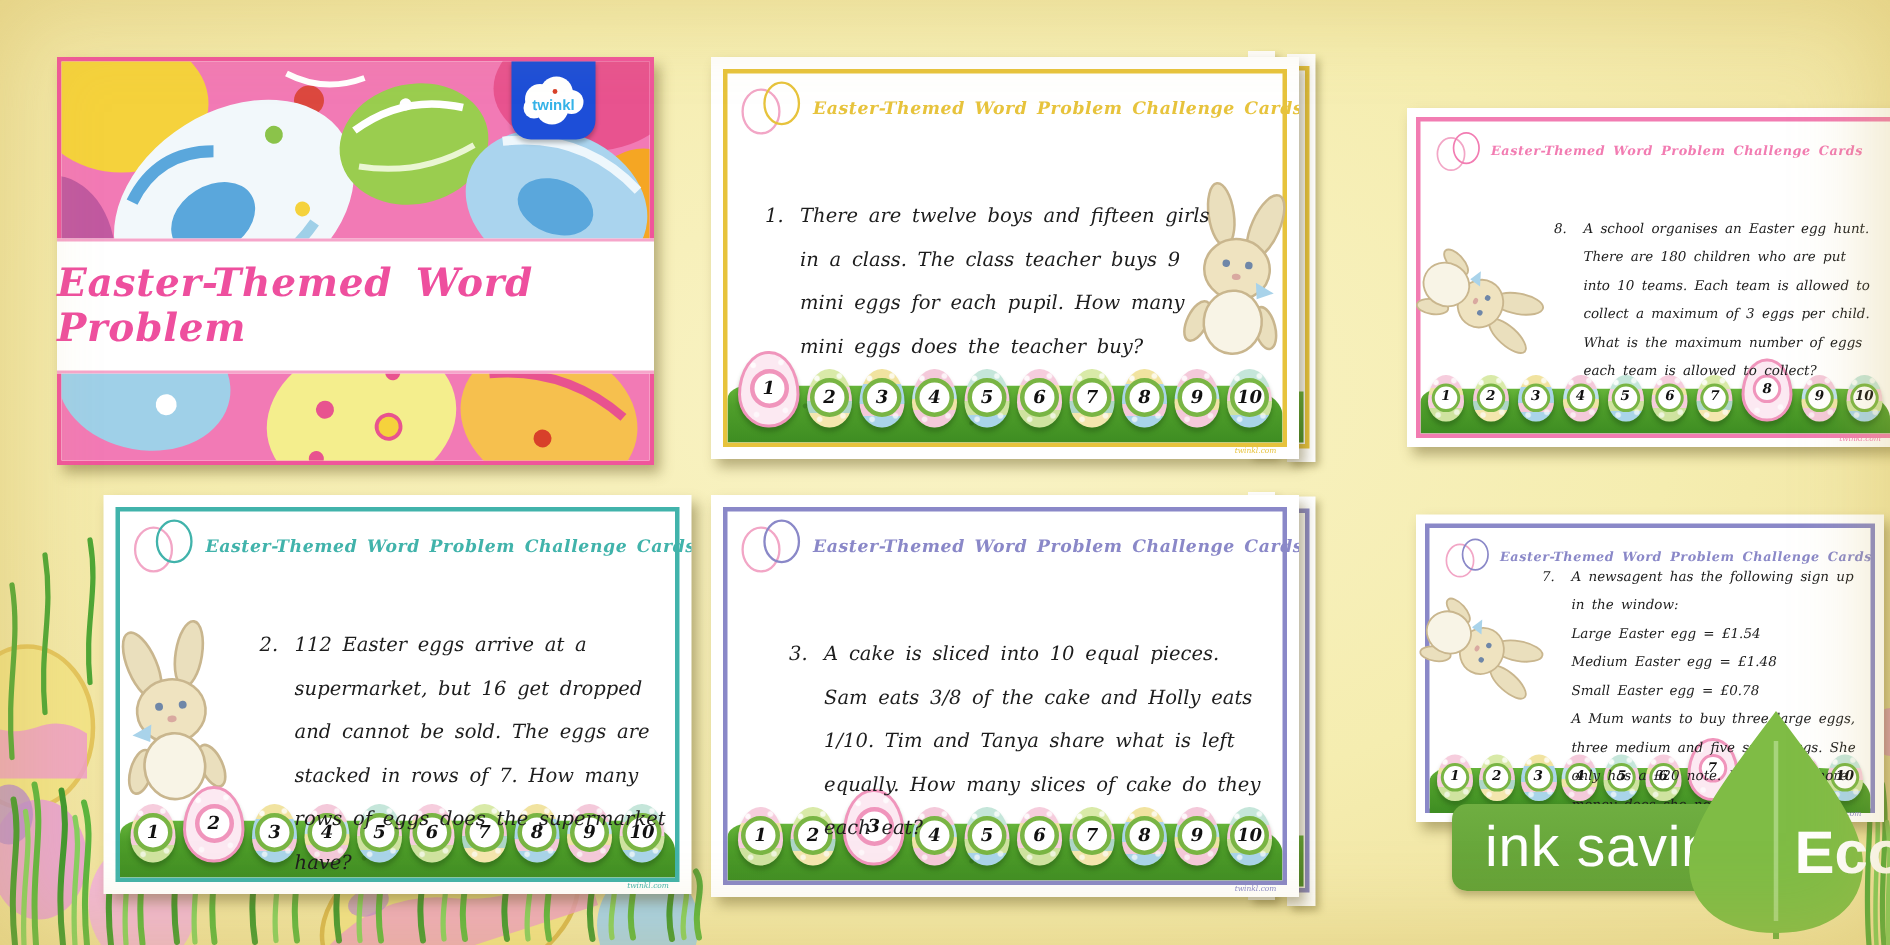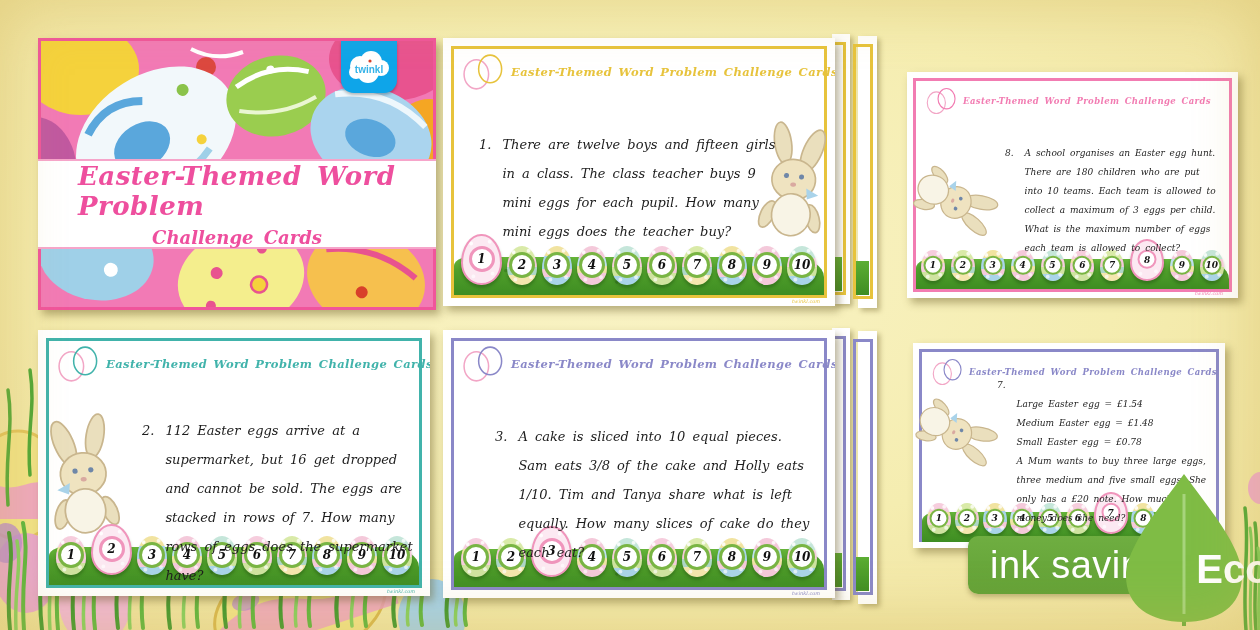--- a/index.html
+++ b/index.html
@@ -6,21 +6,21 @@
   .stage{
     position:relative;width:1260px;height:630px;overflow:hidden;
     background:radial-gradient(ellipse at 50% 42%, #f9f3c6 0%, #f5edb0 55%, #eedf9a 100%);
     font-family:"DejaVu Serif", serif;
   }
   .vignette{position:absolute;inset:0;z-index:40;pointer-events:none;
     box-shadow:inset 0 0 55px 8px rgba(205,178,80,.35);}
 
   
   .card{position:absolute;background:#fff;z-index:10;overflow:hidden;
-    box-shadow:4px 5px 8px rgba(105,92,38,.45);}
+    box-shadow:4px 5px 8px rgba(105,92,38,.45);margin-left:31px;}
   .card-frame{position:absolute;inset:8px;border:3px solid var(--accent,#ccc);pointer-events:none;}
   .card-sm .card-frame{inset:6px;border-width:3px;}
   .card-header{position:absolute;top:14px;left:18px;display:flex;align-items:center;z-index:3;}
   .doodle{width:46px;height:40px;margin-right:4px;color:var(--accent,#ccc);flex:none;}
   .card-sm .doodle{width:34px;height:30px;}
   .header-text{color:var(--accent,#888);font-style:italic;font-weight:bold;font-size:11.5px;
     letter-spacing:.4px;word-spacing:2px;white-space:nowrap;}
   .card-sm .header-text{font-size:8.5px;}
   .question{position:absolute;display:flex;color:#1d1d1d;font-style:italic;
     font-size:13px;line-height:29px;word-spacing:3px;z-index:3;}
@@ -76,24 +76,24 @@
     background:linear-gradient(#5cae33,#3e8d22);}
 
   
   .title-card{position:absolute;left:38px;top:38px;width:392px;height:266px;z-index:10;
     background:#fff;border:3px solid #f0559b;box-shadow:4px 5px 8px rgba(105,92,38,.45);}
   .title-art{position:absolute;inset:0;width:100%;height:100%;}
   .title-banner{position:absolute;left:-3px;right:-3px;top:118px;height:86px;background:#fff;
     border-top:2px solid #f6a5ca;border-bottom:2px solid #f6a5ca;
     display:flex;flex-direction:column;align-items:center;justify-content:center;z-index:2;}
   .title-line1{font:italic 700 26px "DejaVu Serif", serif;color:#ee4f9e;
-    letter-spacing:.5px;word-spacing:6px;padding-left:40px;}
+    letter-spacing:.5px;word-spacing:6px;}
   .title-line2{font:italic 700 18px "DejaVu Serif", serif;color:#ee4f9e;
     margin-top:6px;word-spacing:4px;}
-  .logo{position:absolute;top:0;right:36px;width:56px;height:52px;background:#0ea5e9;
+  .logo{position:absolute;top:0;right:36px;width:56px;height:52px;background:#1d4ed8;
     border-radius:0 0 13px 13px;z-index:3;box-shadow:0 2px 3px rgba(0,0,0,.25);}
 
   
   .eco-badge{position:absolute;left:968px;top:536px;width:262px;height:58px;z-index:30;
     background:linear-gradient(#6fae41,#62a136);border-radius:10px;
     box-shadow:0 3px 5px rgba(90,80,30,.35);}
   .eco-badge-label{position:absolute;left:22px;top:0;height:58px;display:flex;align-items:center;
     font:400 38px "Liberation Sans", sans-serif;color:#fff;letter-spacing:.5px;}
   .eco-leaf{position:absolute;left:1118px;top:472px;width:132px;height:158px;z-index:31;}
   .eco-text{position:absolute;left:1126px;top:547px;width:138px;text-align:center;z-index:32;
@@ -213,21 +213,20 @@
           <circle cx="40" cy="27" r="8"></circle>
             <circle cx="27" cy="31" r="11"></circle>
             <circle cx="15" cy="31" r="7"></circle>
         </g>
         <circle cx="29" cy="20" r="1.6" fill="#d8402a"></circle>
         <text x="28" y="32" text-anchor="middle" font-size="10" font-weight="bold" fill="#35b3e8" font-family="Liberation Sans, sans-serif">twinkl</text>
       </svg>
     </div>
     <div class="title-banner">
       <div class="title-line1">Easter-Themed Word Problem</div>
-      <div class="title-line2">Challenge Cards</div>
     </div>
   </div>
 
   <div class="stack-strip" style="left: 832px; top: 34px; width: 18px; height: 270px; --accent: #e7c33c;">
     <div class="strip-frame"></div>
       <div class="strip-grass"></div>
   </div>
   <div class="stack-strip" style="left: 858px; top: 36px; width: 19px; height: 272px; --accent: #e7c33c;">
     <div class="strip-frame"></div>
       <div class="strip-grass"></div>
@@ -441,21 +440,21 @@
     <div class="card-frame"></div>
     <div class="card-header">
       <svg class="doodle">
           <use href="#doodle-shape"></use>
         </svg>
       <span class="header-text">Easter-Themed Word Problem Challenge Cards</span>
     </div>
     <div class="question" style="left:84px;top:33px;width:214px;">
       <span class="q-num">7.</span>
       <span class="q-text">
-        <br>
+        <span>A newsagent has the following sign up in the window:</span><br>
         <span>Large Easter egg  =  £1.54</span><br>
         <span>Medium Easter egg  =  £1.48</span><br>
         <span>Small Easter egg  =  £0.78</span><br>
         <span>A Mum wants to buy three large eggs, three medium and five small eggs. She only has a £20 note. How much more money does she need?</span>
       </span>
     </div>
     <svg class="bunny" style="left:12px;top:50px;width:60px;height:84px;transform:rotate(118deg);">
       <use href="#bunny-shape"></use>
       </svg>
     <div class="egg-row" style="left:9px;right:9px;bottom:6px;height:52px;">

